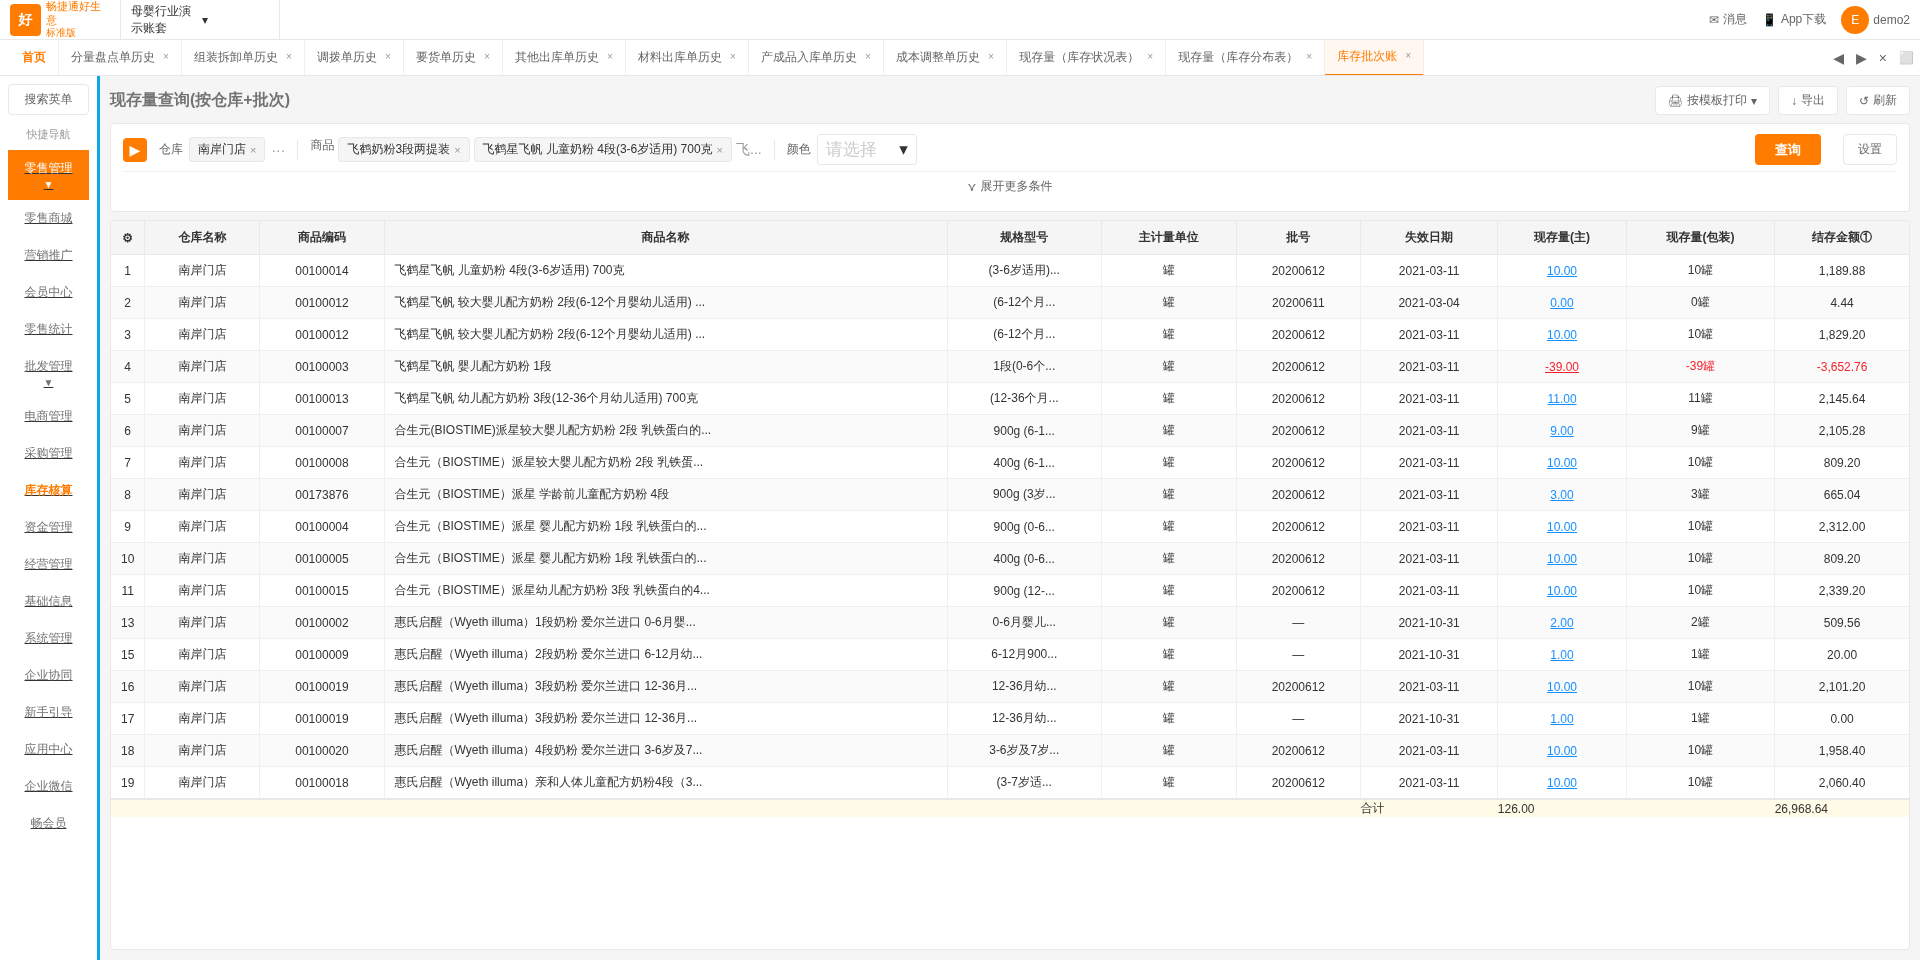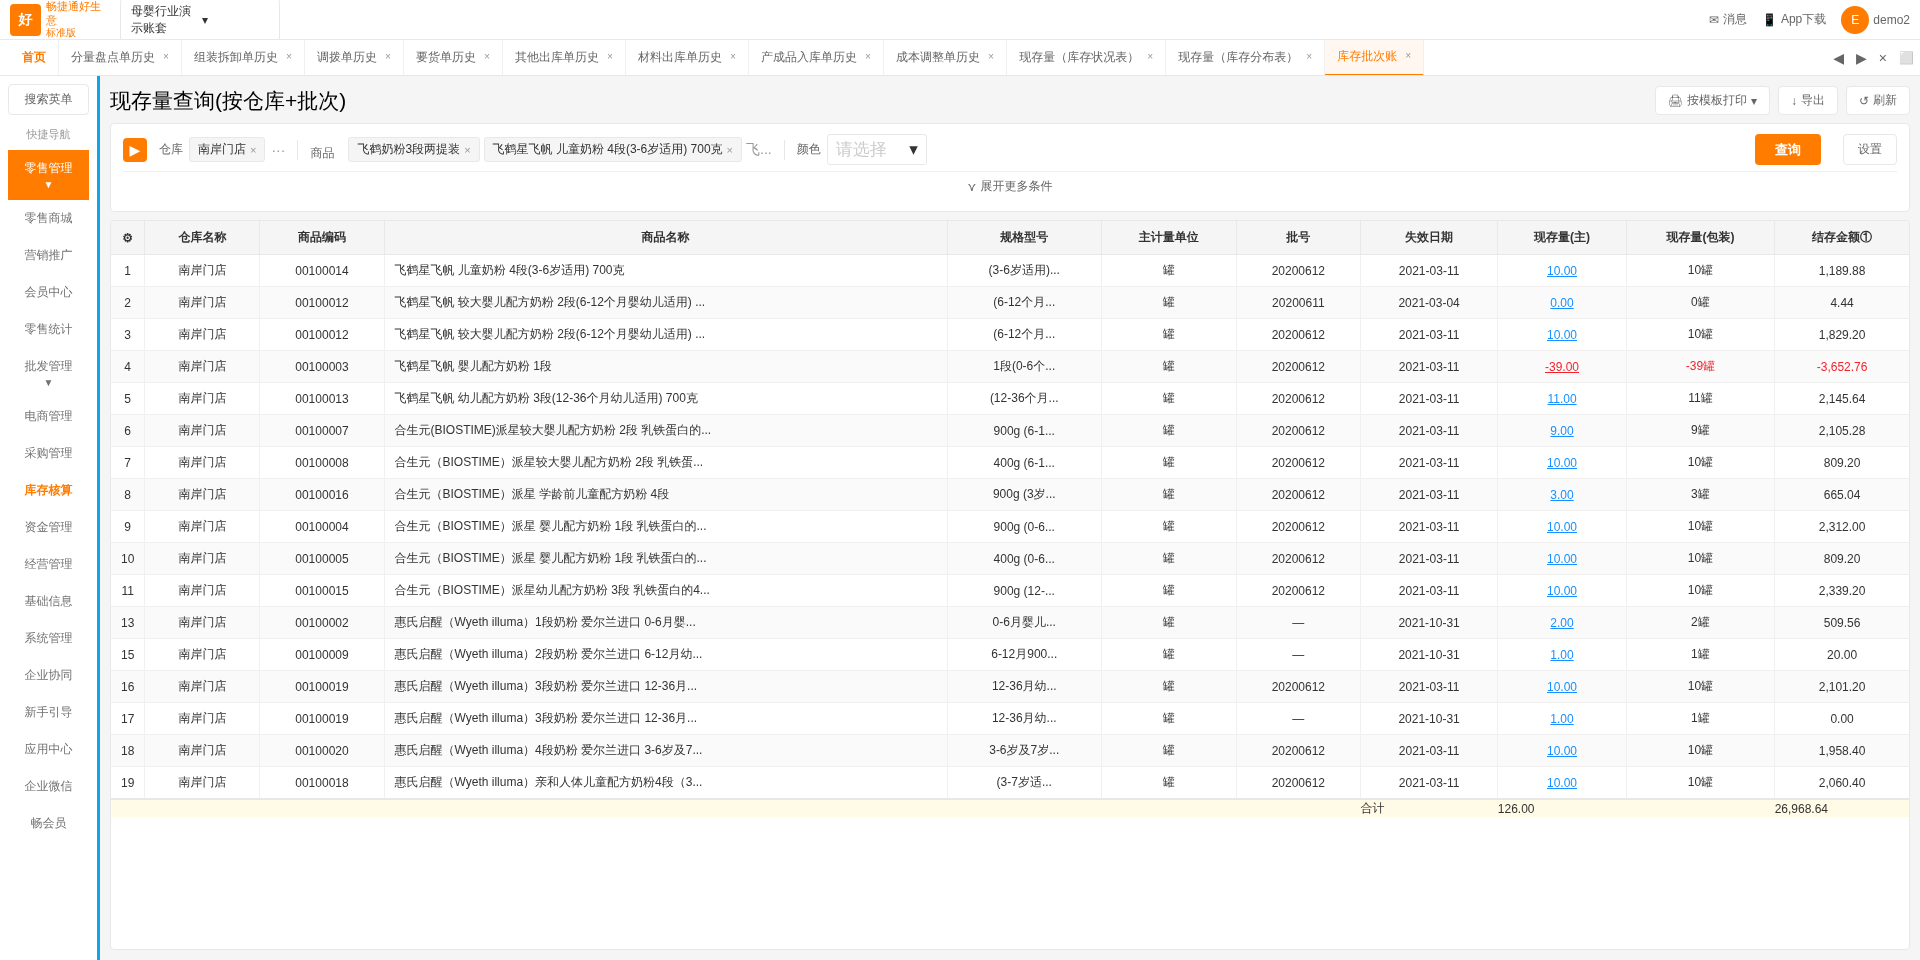--- a/index.html
+++ b/index.html
@@ -25,47 +25,47 @@
     .nav-arrows { display: flex; align-items: center; margin-left: auto; }
     .nav-arrows button { border: none; background: none; cursor: pointer; padding: 2px 6px; font-size: 14px; color: #666; }
 
     
     .main-layout { display: flex; height: calc(960px - 76px); }
 
     
     .sidebar { width: 100px; background: #fff; border-right: 3px solid #0ea5e9; display: flex; flex-direction: column; }
     .sidebar-search { padding: 8px; }
     .sidebar-search-btn { width: 100%; padding: 6px; background: #fff; border: 1px solid #e8e8e8; border-radius: 4px; cursor: pointer; font-size: 12px; text-align: center; color: #666; }
-    .sidebar-nav { padding: 4px 8px; }
+    .sidebar-nav { padding: 4px 8px; text-decoration: underline; }
     .sidebar-item { display: flex; align-items: center; justify-content: center; padding: 10px 5px; cursor: pointer; font-size: 12px; color: #737373; text-align: center; flex-direction: column; gap: 2px; }
     .sidebar-item.active { background: #ff7c00; color: #fff; }
 
     
     .content { flex: 1; display: flex; flex-direction: column; overflow: hidden; background: #f5f5f5; padding: 10px; }
 
     
     .page-title-bar { display: flex; align-items: center; justify-content: space-between; margin-bottom: 8px; }
-    .page-title { font-size: 21px; font-weight: normal; color: #000000; }
+    .page-title { font-size: 16px; font-weight: bold; color: #737373; }
     .title-actions { display: flex; gap: 8px; align-items: center; }
     .btn-template { display: flex; align-items: center; gap: 4px; padding: 5px 12px; border: 1px solid #e8e8e8; border-radius: 4px; background: #fff; cursor: pointer; font-size: 12px; color: #666; }
     .btn-export { display: flex; align-items: center; gap: 4px; padding: 5px 12px; border: 1px solid #e8e8e8; border-radius: 4px; background: #fff; cursor: pointer; font-size: 12px; color: #666; }
     .btn-refresh { display: flex; align-items: center; gap: 4px; padding: 5px 12px; border: 1px solid #e8e8e8; border-radius: 4px; background: #fff; cursor: pointer; font-size: 12px; color: #666; }
 
     
     .filter-area { background: #fff; border: 1px solid #e8e8e8; border-radius: 4px; padding: 10px 12px; margin-bottom: 8px; }
     .filter-row { display: flex; align-items: center; gap: 12px; flex-wrap: nowrap; }
     .filter-toggle { width: 24px; height: 24px; background: #ff7c00; color: #fff; border: none; border-radius: 4px; cursor: pointer; display: flex; align-items: center; justify-content: center; font-size: 14px; flex-shrink: 0; }
     .filter-group { display: flex; align-items: center; gap: 6px; }
     .filter-label { font-size: 12px; color: #666; white-space: nowrap; }
     .filter-tags { display: flex; align-items: center; gap: 4px; flex-wrap: nowrap; }
     .filter-tag { display: flex; align-items: center; gap: 4px; padding: 3px 8px; background: #f5f5f5; border: 1px solid #e8e8e8; border-radius: 3px; font-size: 12px; color: #333; }
     .filter-tag .remove { color: #999; cursor: pointer; font-size: 11px; }
     .filter-more { color: #999; cursor: pointer; font-size: 14px; }
     .filter-divider { width: 1px; height: 20px; background: #e8e8e8; }
-    .filter-product-area { display: flex; align-items: flex-end; gap: 14px; }
+    .filter-product-area { display: flex; align-items: flex-start; gap: 4px; }
     .filter-color-area { display: flex; align-items: center; gap: 6px; }
     .filter-color-select { min-width: 80px; padding: 3px 6px; border: 1px solid #e8e8e8; border-radius: 3px; font-size: 17px; cursor: pointer; }
     .expand-more { display: flex; align-items: center; justify-content: center; padding: 6px; cursor: pointer; color: #666; font-size: 12px; gap: 4px; border-top: 1px solid #f0f0f0; margin-top: 6px; }
 
     
     .filter-right { margin-left: auto; display: flex; gap: 22px; }
     .btn-query { padding: 6px 20px; background: #ff7c00; color: #fff; border: none; border-radius: 4px; cursor: pointer; font-size: 13px; font-weight: bold; }
     .btn-settings { padding: 6px 14px; background: #fff; border: 1px solid #e8e8e8; color: #666; border-radius: 4px; cursor: pointer; font-size: 12px; }
 
     
@@ -411,21 +411,21 @@
     <td>罐</td>
     <td>20200612</td>
     <td>2021-03-11</td>
     <td class=""><span class="link-text ">10.00</span></td>
     <td class="">10罐</td>
     <td class="">809.20</td>
   </tr>
             <tr>
     <td>8</td>
     <td>南岸门店</td>
-    <td>00100016</td>
+    <td>00173876</td>
     <td class="left">合生元（BIOSTIME）派星 学龄前儿童配方奶粉 4段</td>
     <td>900g (3岁...</td>
     <td>罐</td>
     <td>20200612</td>
     <td>2021-03-11</td>
     <td class=""><span class="link-text ">3.00</span></td>
     <td class="">3罐</td>
     <td class="">665.04</td>
   </tr>
             <tr>

